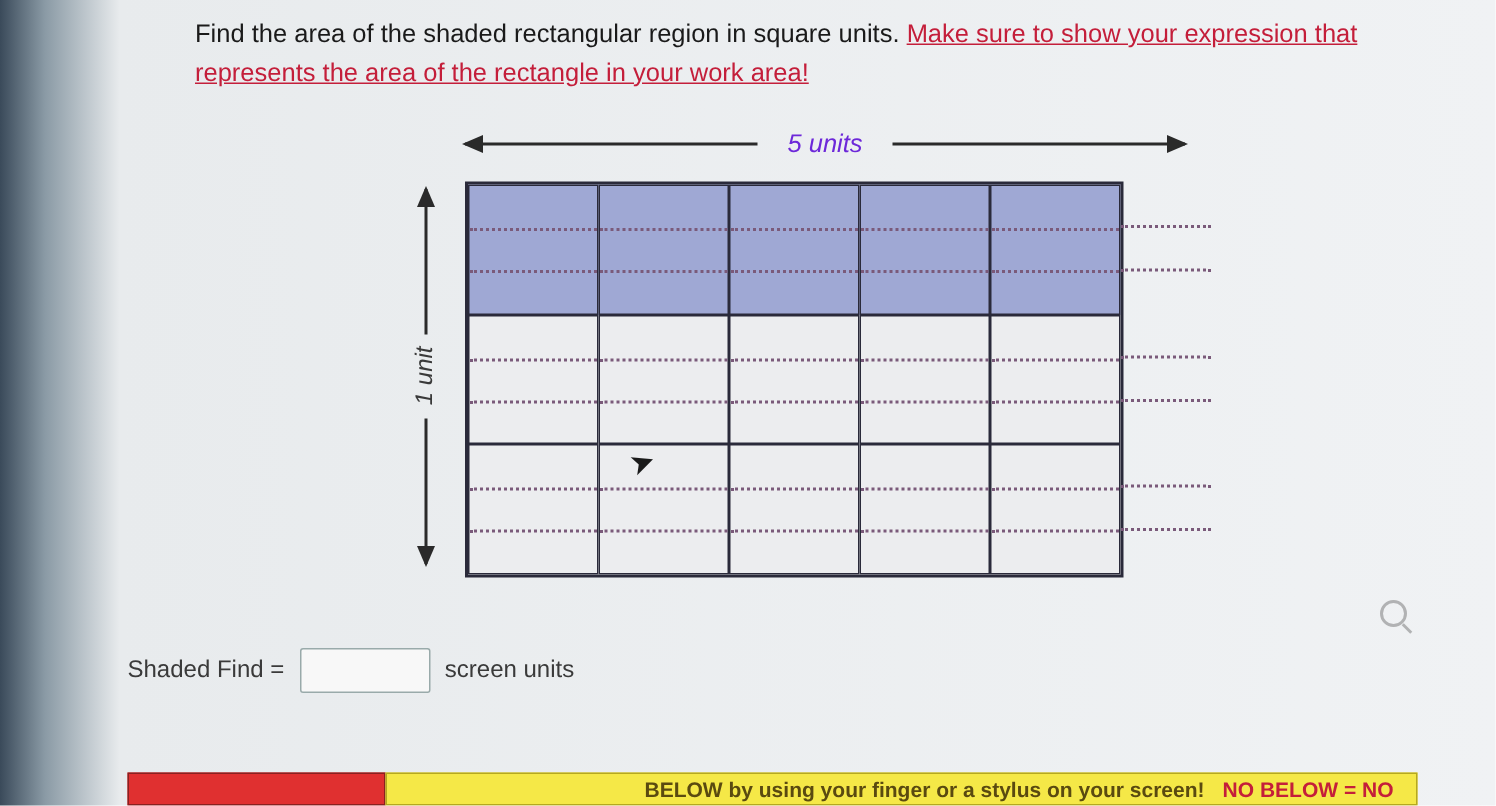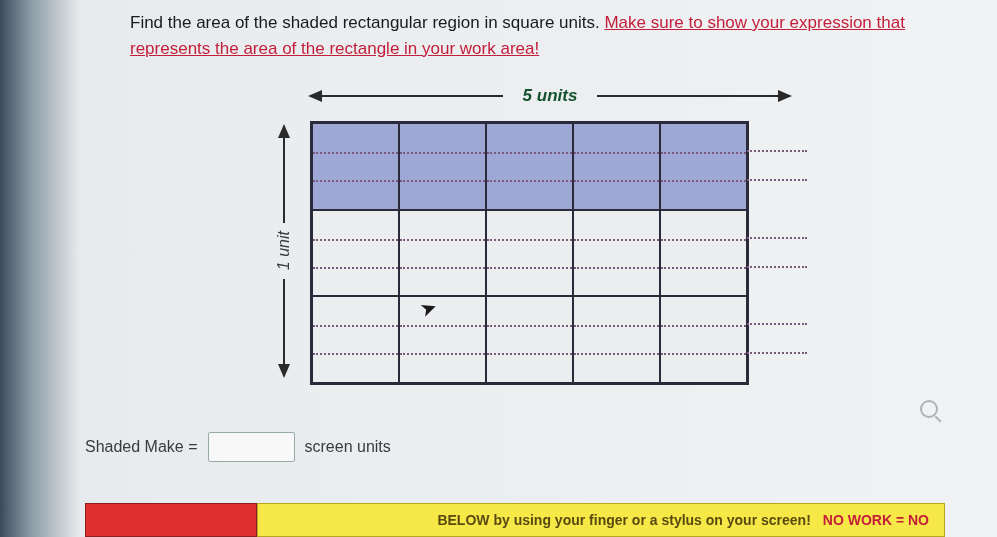--- a/index.html
+++ b/index.html
@@ -62,22 +62,22 @@
     right: -2px;
     top: -5px;
     border-left: 14px solid #2a2a2a;
     border-top: 6px solid transparent;
     border-bottom: 6px solid transparent;
   }
   .top-label .text {
     padding: 0 20px;
     font-style: italic;
     font-size: 17px;
-    color: #14532d;
-    font-weight: 700;
+    color: #6d28d9;
+    font-weight: 400;
   }
   .left-label {
     position: absolute;
     left: 5px;
     top: 35px;
     height: 250px;
     display: flex;
     flex-direction: column;
     align-items: center;
   }
@@ -171,21 +171,21 @@
     background: #f8f8f8;
     margin: 0 10px;
     display: inline-block;
     border-radius: 2px;
   }
   .bottom-banner {
     position: absolute;
     bottom: 0;
     left: 85px;
     right: 52px;
-    height: 34px;
+    height: 22px;
     display: flex;
   }
   .banner-red {
     width: 170px;
     background: #e03030;
     border: 1px solid #8a2020;
   }
   .banner-yellow {
     flex: 1;
     background: #f5e847;
@@ -320,29 +320,29 @@
     <div class="overflow-dotted" style="top:88px"></div>
     <div class="overflow-dotted" style="top:146px"></div>
     <div class="overflow-dotted" style="top:175px"></div>
     <div class="overflow-dotted" style="top:232px"></div>
     <div class="overflow-dotted" style="top:261px"></div>
     <div class="cursor">➤</div>
   </div>
 </div>
 
 <div class="answer-row">
-  <span>Shaded Make =</span>
+  <span>Shaded Find =</span>
   <span class="answer-box"></span>
   <span>screen units</span>
 </div>
 
 <div class="zoom-icon">
   <div class="circ"></div>
     <div class="handle"></div>
 </div>
 
 <div class="bottom-banner">
   <div class="banner-red"></div>
   <div class="banner-yellow">
     <span>BELOW by using your finger or a stylus on your screen!</span>
-    <span class="nowork">NO WORK = NO</span>
+    <span class="nowork">NO BELOW = NO</span>
   </div>
 </div>
 
 </body></html>

